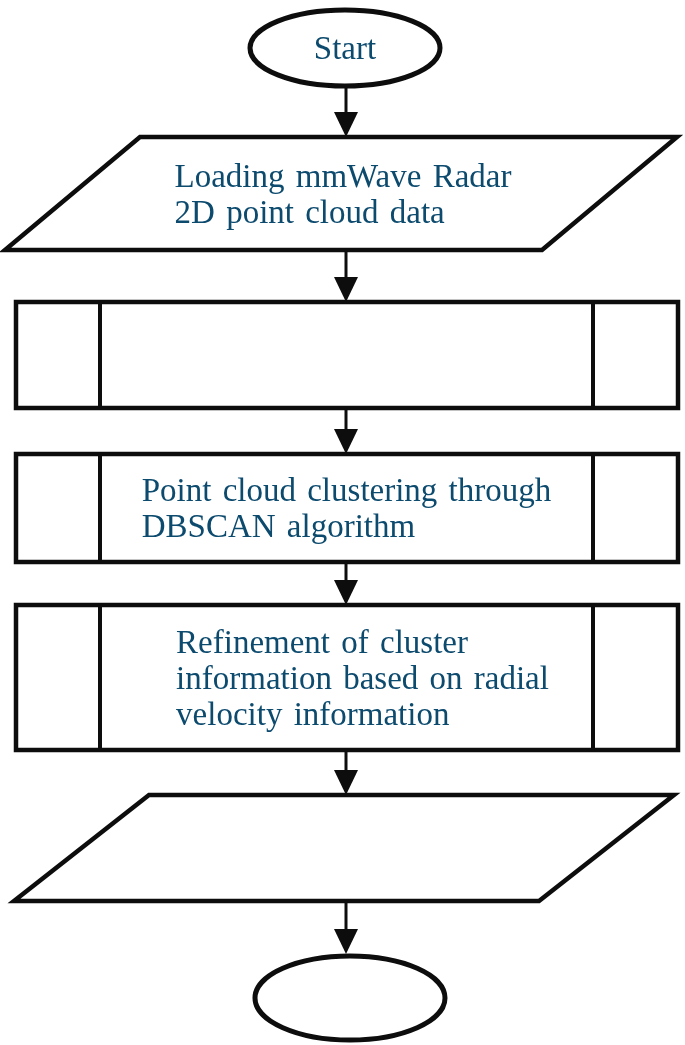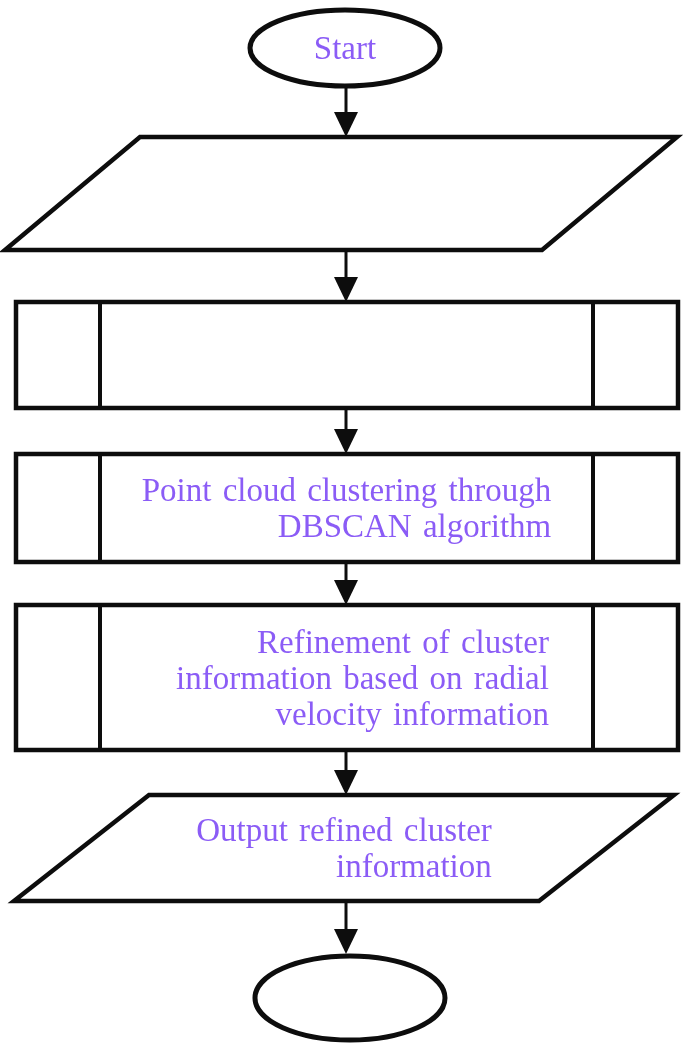--- a/index.html
+++ b/index.html
@@ -17,26 +17,26 @@
   .stage svg {
     position: absolute;
     left: 0;
     top: 0;
   }
   .label {
     position: absolute;
     display: flex;
     align-items: center;
     justify-content: center;
-    text-align: right;
+    text-align: left;
     white-space: pre-line;
     font-family: "Liberation Serif", "DejaVu Serif", serif;
     font-size: 33px;
     line-height: 36px;
-    color: #8b5cf6;
+    color: #0c4a6e;
     word-spacing: 3px;
     pointer-events: none;
   }
   #lbl-start  { left: 248px; top: 8px;   width: 194px; height: 80px;  }
   #lbl-load   { left: 75px;  top: 137px; width: 536px; height: 113px; }
   #lbl-params { left: 102px; top: 302px; width: 489px; height: 106px; }
   #lbl-dbscan { left: 102px; top: 454px; width: 489px; height: 108px; }
   #lbl-refine { left: 102px; top: 605px; width: 489px; height: 145px; padding-left: 16px; }
   #lbl-output { left: 79px;  top: 795px; width: 530px; height: 106px; }
   #lbl-end    { left: 253px; top: 954px; width: 194px; height: 88px;  }
@@ -99,21 +99,21 @@
 
     <g>
       <line x1="346" y1="901" x2="346" y2="933" stroke="#0d0d0d" stroke-width="3"></line>
       <polygon points="334,929 358,929 346,954" fill="#0d0d0d"></polygon>
     </g>
 
     <ellipse cx="350" cy="998" rx="95" ry="42" fill="#ffffff" stroke="#0d0d0d" stroke-width="5"></ellipse>
   </svg>
 
   <div class="label" id="lbl-start">Start</div>
+  <div class="label" id="lbl-load">Loading mmWave Radar
+2D point cloud data</div>
   <div class="label" id="lbl-dbscan">Point cloud clustering through
 DBSCAN algorithm</div>
   <div class="label" id="lbl-refine">Refinement of cluster
 information based on radial
 velocity information</div>
-  <div class="label" id="lbl-output">Output refined cluster
-information</div>
 
 </div>
 
 </body></html>

